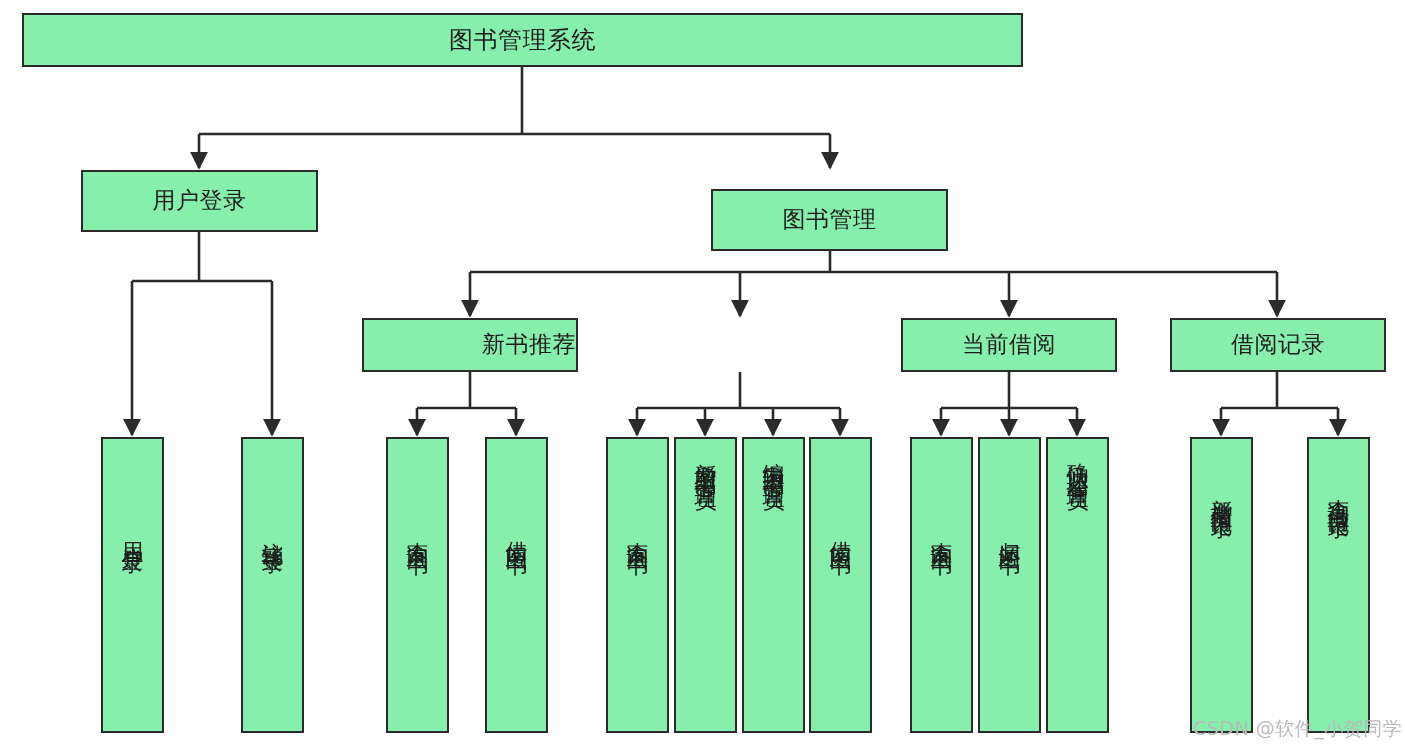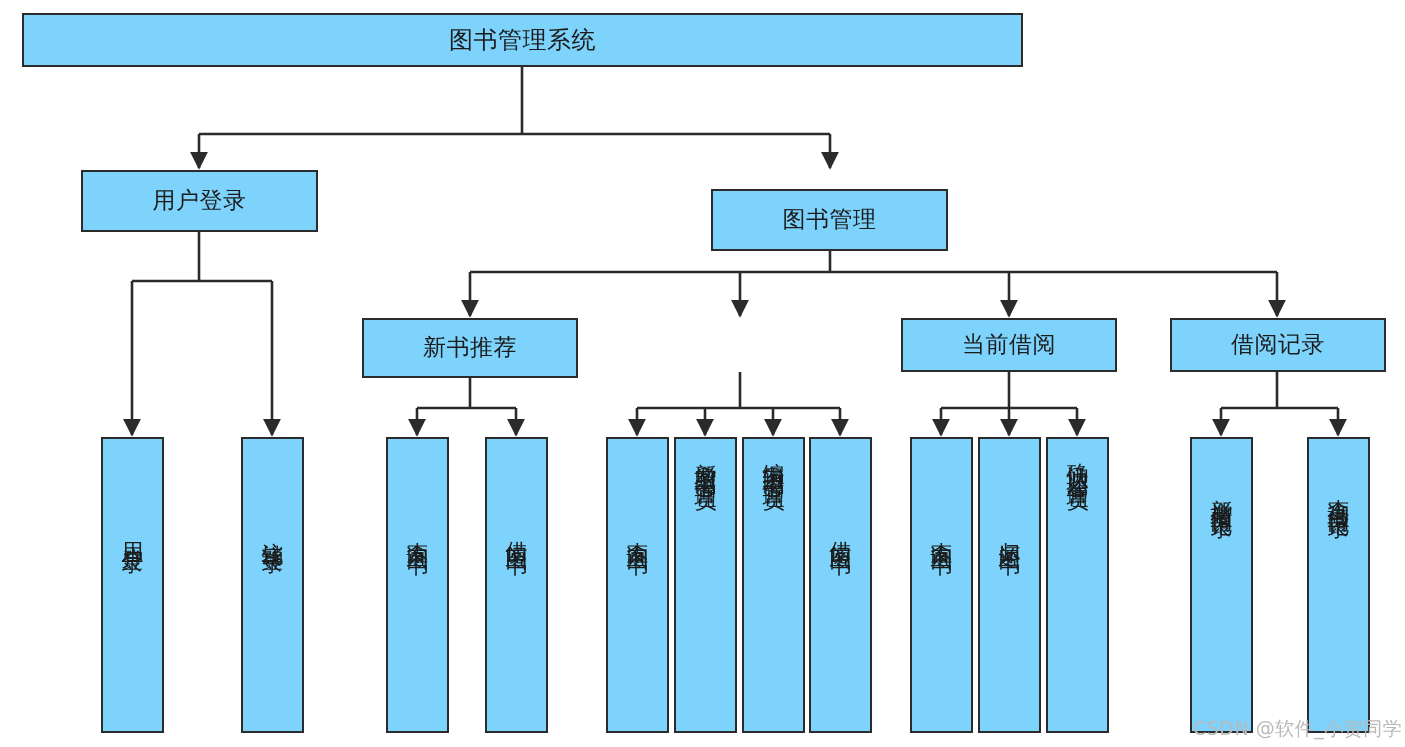--- a/index.html
+++ b/index.html
@@ -23,21 +23,21 @@
     left: 0;
     top: 0;
     width: 1405px;
     height: 747px;
     pointer-events: none;
   }
   .node {
     position: absolute;
     box-sizing: border-box;
     border: 2.5px solid #2b2b2b;
-    background: #7dd3fc;
+    background: #86efac;
     display: flex;
     align-items: center;
     justify-content: center;
     color: #1b1b1b;
   }
   .node-label {
     display: block;
     text-align: center;
     line-height: 1.18;
     letter-spacing: 0.5px;
@@ -133,21 +133,21 @@
   </div>
 
   <div class="node h" style="left:81px; top:170px; width:237px; height:62px;">
     <span class="node-label">用户登录</span>
   </div>
 
   <div class="node h" style="left:711px; top:170px; width:237px; height:62px;margin-top:19px;">
     <span class="node-label">图书管理</span>
   </div>
 
-  <div class="node h" style="left:362px; top:318px; width:216px; height:60px;">
+  <div class="node h" style="left:362px; top:318px; width:216px; height:54px;justify-content:flex-end;">
     <span class="node-label">新书推荐</span>
   </div>
 
 
   <div class="node h" style="left:1170px; top:318px; width:216px; height:54px;">
     <span class="node-label">借阅记录</span>
   </div>
 
   <div class="node h" style="left:901px; top:318px; width:216px; height:54px;">
     <span class="node-label">当前借阅</span>

